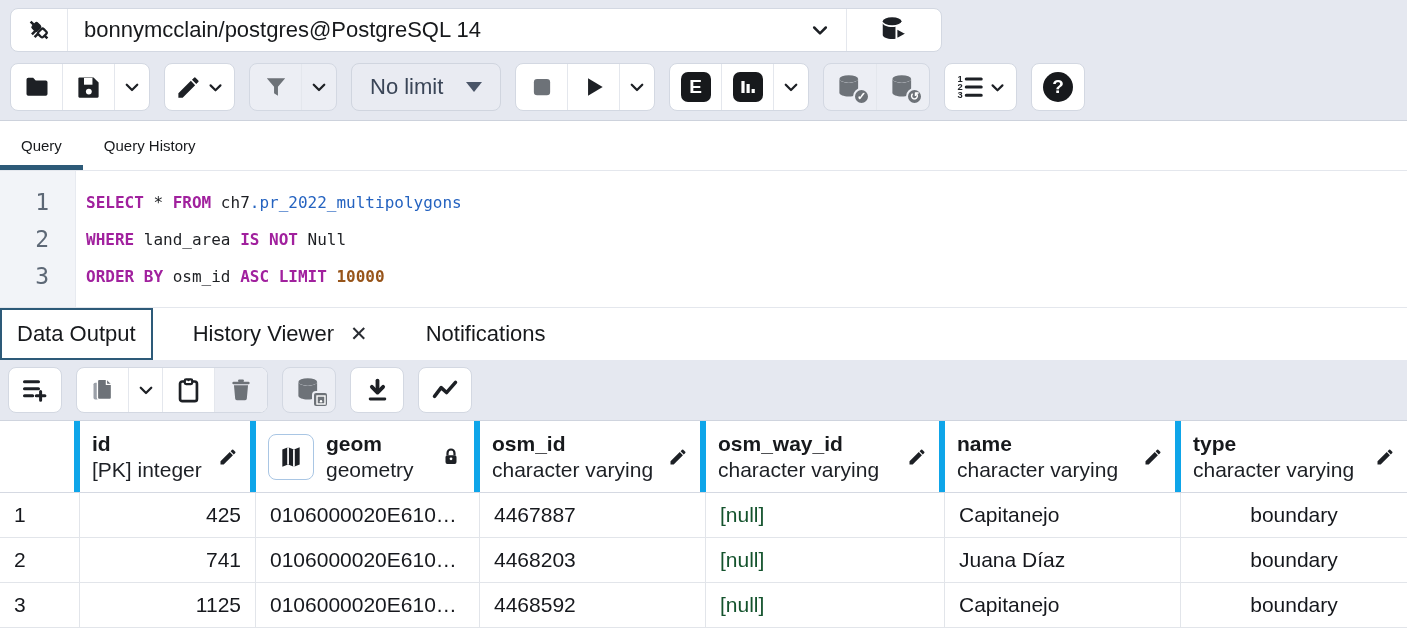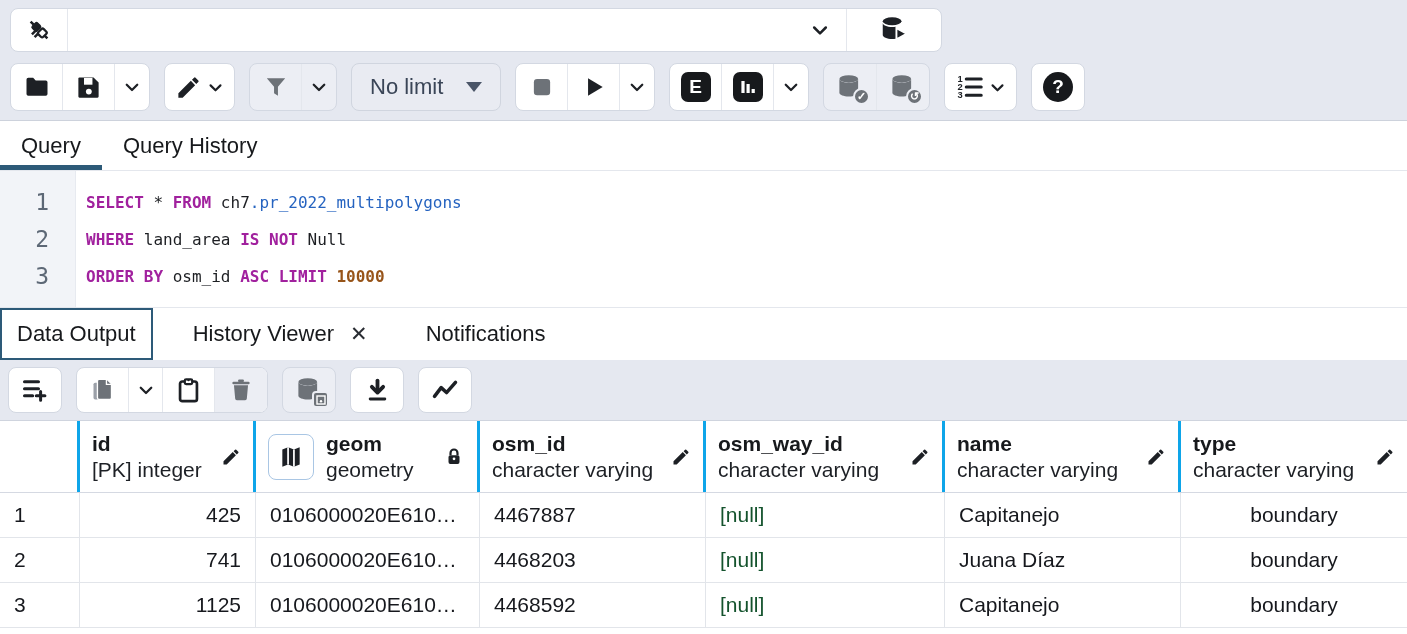--- a/index.html
+++ b/index.html
@@ -57,21 +57,21 @@
 
   .dbicon { position:relative; width:32px; height:30px; }
   .dbbadge {
     position:absolute; right:-4px; bottom:-3px; width:17px; height:17px; border-radius:50%;
     display:flex; align-items:center; justify-content:center;
     font-size:11px; font-weight:bold; color:#fff; border:2px solid #eceef4;
   }
 
   
   .qtabs { background:#fff; height:50px; display:flex; border-bottom:1px solid #e4e7ed; }
-  .qtab { display:flex; align-items:center; padding:0 21px; font-size:22px; color:#17191c; cursor:pointer; }
+  .qtab { display:flex; align-items:center; padding:0 21px; font-size:15px; color:#17191c; cursor:pointer; }
   .qtab.active { box-shadow: inset 0 -5px 0 var(--accent, #2d5a78); }
 
   
   .editor { display:flex; background:#fff; height:137px; border-bottom:1px solid #e4e7ed; }
   .gutter {
     width:76px; background:#f2f4f8; border-right:1px solid #e7eaf0;
     font-family:"DejaVu Sans Mono", monospace; font-size:23px; color:#5d6876;
     padding:13px 26px 0 0; text-align:right; line-height:37px;
   }
   .code { padding:13px 0 0 10px; font-family:"DejaVu Sans Mono", monospace; font-size:16px; line-height:37px; flex:1; cursor:text; }
@@ -89,21 +89,21 @@
 
   
   .rtoolbar {
     background:#e5e8f0; height:61px; display:flex; align-items:center; padding-left:8px;
     border-bottom:1px solid #cfd4de;
   }
   .rtoolbar .grp { margin-right:14px; height:46px; }
 
   
   .grid-header { display:flex; height:72px; background:#fff; border-bottom:1px solid #d5d9e2; }
-  .gh-cell { display:flex; align-items:center; padding:0 12px; border-right:3px solid #0ea5e9; }
+  .gh-cell { display:flex; align-items:center; padding:0 12px; border-right:6px solid #0ea5e9; }
   .gh-cell:last-child { border-right:none; }
   .gh-stack { display:flex; flex-direction:column; justify-content:center; line-height:26px; }
   .gh-name { font-weight:bold; font-size:21px; color:#17191c; }
   .gh-type { font-size:21px; color:#1d2025; }
   .gh-edit { margin-left:auto; padding-left:8px; }
   .map-btn {
     width:46px; height:46px; border:1.5px solid #a9c6e4; border-radius:8px;
     display:flex; align-items:center; justify-content:center; margin-right:12px; background:#fff; cursor:pointer;
   }
   .grid-row { display:flex; height:45px; border-bottom:1px solid #e2e5ea; background:#fff; }
@@ -126,20 +126,21 @@
         <svg width="30" height="30" viewBox="0 0 24 24">
           <g transform="rotate(-45 12 12)" fill="currentColor" stroke="currentColor">
             <path d="M12 2.5v3.5M9.5 10.5h-4M9.5 13.5h-4M12 18v3.5" fill="none" stroke-width="2"></path>
             <rect x="9.2" y="6" width="6" height="5.5" rx="1.4"></rect>
             <rect x="9.2" y="12.8" width="6" height="5.5" rx="1.4" fill="none" stroke-width="1.8"></rect>
           </g>
         </svg>
       </span>
     </div>
     <div class="conn-select">
+      <span>bonnymcclain/postgres@PostgreSQL 14</span>
       <span class="icon caret">
         <svg width="20" height="20" viewBox="0 0 24 24">
             <path d="M5 9l7 7 7-7" fill="none" stroke="currentColor" stroke-width="3" stroke-linecap="round" stroke-linejoin="round"></path>
           </svg>
       </span>
     </div>
     <div class="conn-newconn">
       <span class="icon">
         <svg width="32" height="30" viewBox="0 0 24 24">
           <g fill="currentColor">

